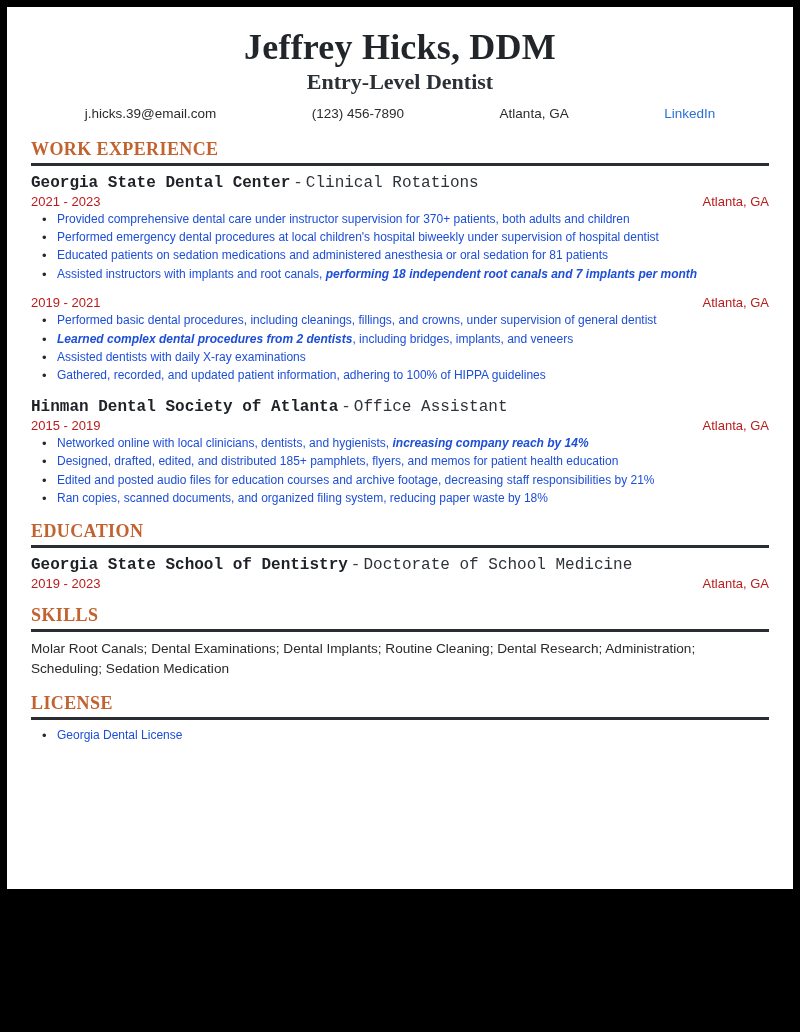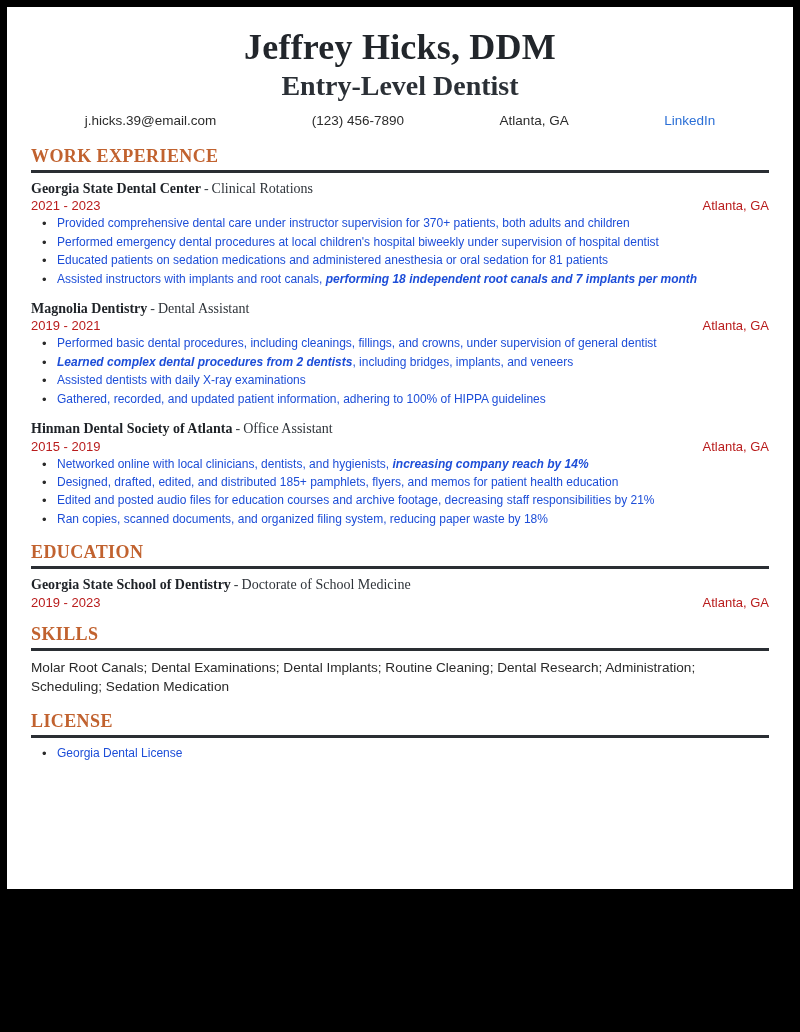--- a/index.html
+++ b/index.html
@@ -38,21 +38,21 @@
     font-weight: bold;
     font-size: 36px;
     line-height: 1.12;
     color: #22262b;
     letter-spacing: 0.2px;
     margin: 0 0 2px 0;
   }
   .headline {
     font-family: "Liberation Serif", serif;
     font-weight: bold;
-    font-size: 28px;
+    font-size: 22px;
     line-height: 1.2;
     color: #2b3036;
     margin: 0 0 10px 0;
     text-align: center;
   }
   .contact-row {
     display: flex;
     justify-content: space-around;
     align-items: center;
     font-size: 13.5px;
@@ -86,22 +86,22 @@
     margin: 0 0 7px 0;
   }
 
   .entry {
     margin-bottom: 12px;
   }
   .entry:last-child {
     margin-bottom: 0;
   }
   .entry-heading {
-    font-family: Liberation Serif, serif;
-    font-size: 14px;
+    font-family: Liberation Mono, monospace;
+    font-size: 16px;
     line-height: 1.25;
     color: #1e2227;
     margin-bottom: 1px;
   }
   .org {
     font-weight: bold;
   }
   .sep {
     font-weight: normal;
     color: #3a3f45;
@@ -183,23 +183,20 @@
         </div>
         <ul class="bullets">
           <li><span>Provided comprehensive dental care under instructor supervision for 370+ patients, both adults and children</span><em></em><span></span></li>
           <li><span>Performed emergency dental procedures at local children's hospital biweekly under supervision of hospital dentist</span><em></em><span></span></li>
           <li><span>Educated patients on sedation medications and administered anesthesia or oral sedation for 81 patients</span><em></em><span></span></li>
           <li><span>Assisted instructors with implants and root canals, </span><em>performing 18 independent root canals and 7 implants per month</em><span></span></li>
         </ul>
       </div>
 
       <div class="entry">
-        <div class="entry-heading">
-          <span class="org">Magnolia Dentistry</span><span class="sep">-</span><span class="role">Dental Assistant</span>
-        </div>
         <div class="meta-row">
           <span>2019 - 2021</span>
           <span>Atlanta, GA</span>
         </div>
         <ul class="bullets">
           <li><span>Performed basic dental procedures, including cleanings, fillings, and crowns, under supervision of general dentist</span><em></em><span></span></li>
           <li><span></span><em>Learned complex dental procedures from 2 dentists</em><span>, including bridges, implants, and veneers</span></li>
           <li><span>Assisted dentists with daily X-ray examinations</span><em></em><span></span></li>
           <li><span>Gathered, recorded, and updated patient information, adhering to 100% of HIPPA guidelines</span><em></em><span></span></li>
         </ul>

